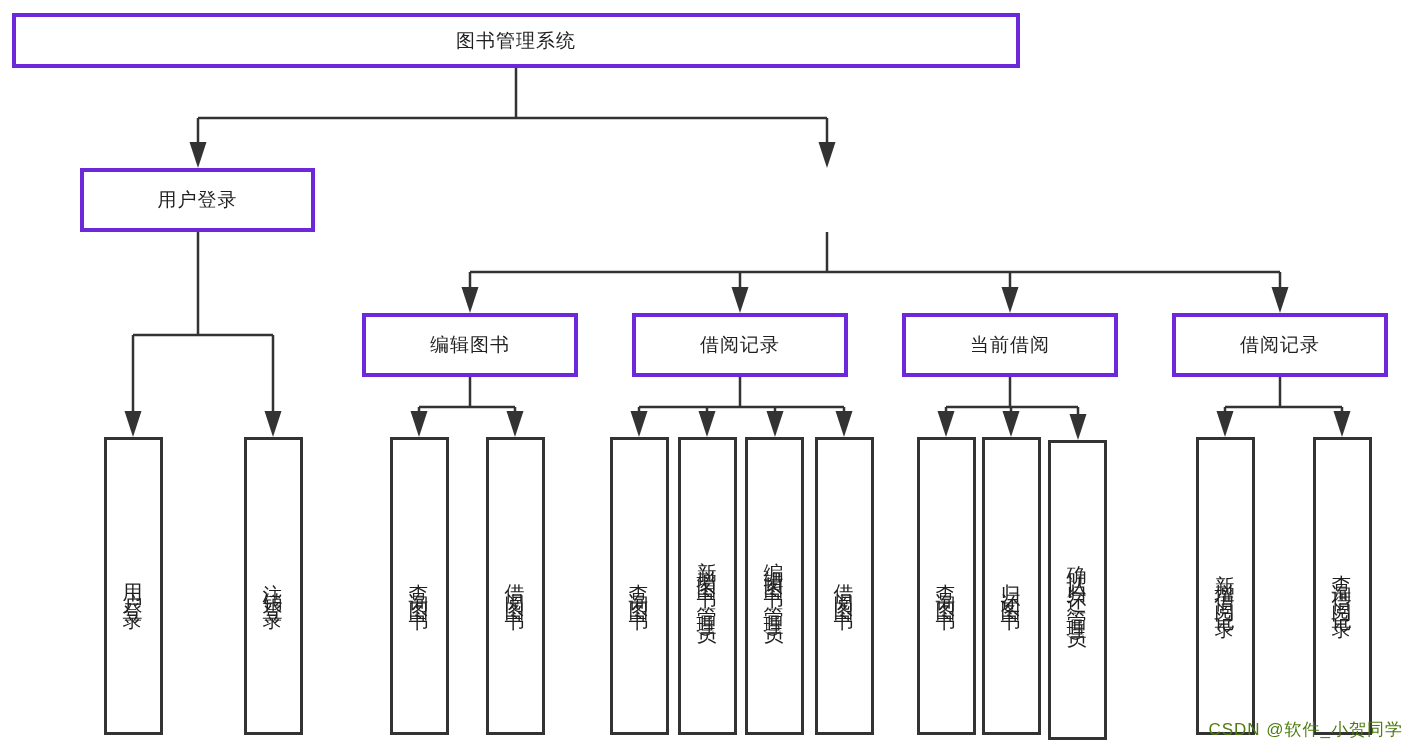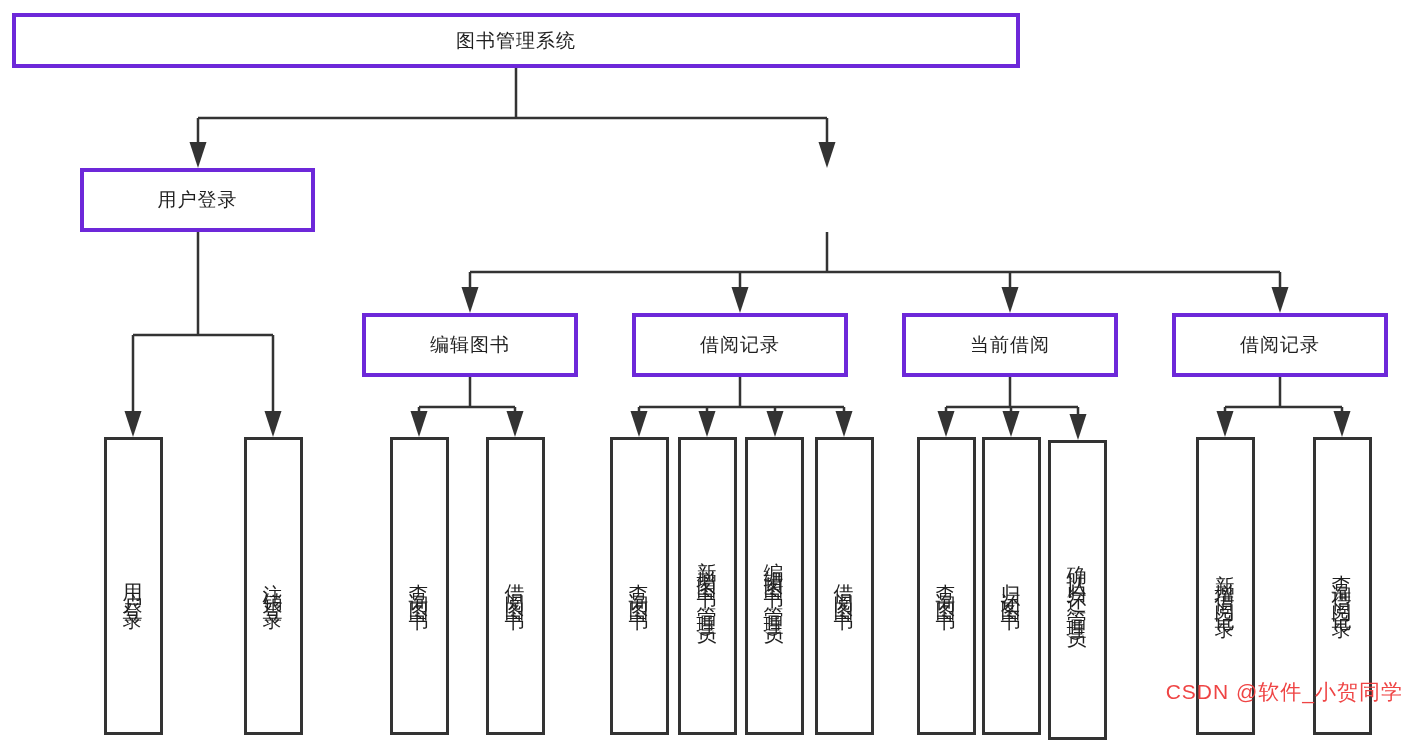--- a/index.html
+++ b/index.html
@@ -52,23 +52,23 @@
     writing-mode: vertical-rl;
     text-orientation: mixed;
     font-size: 20px;
     letter-spacing: 9px;
     color: #1f1f1f;
     white-space: nowrap;
   }
   .watermark {
     position: absolute;
     right: 2px;
-    top: 678px;
-    font-size: 21px;
-    color: #ef4444;
+    top: 718px;
+    font-size: 17px;
+    color: #4d7c0f;
     letter-spacing: 1px;
     z-index: 3;
   }
 </style>
 </head>
 <body>
 
 <div id="canvas">
 
   <svg id="connectors" width="1405" height="747" viewBox="0 0 1405 747">

